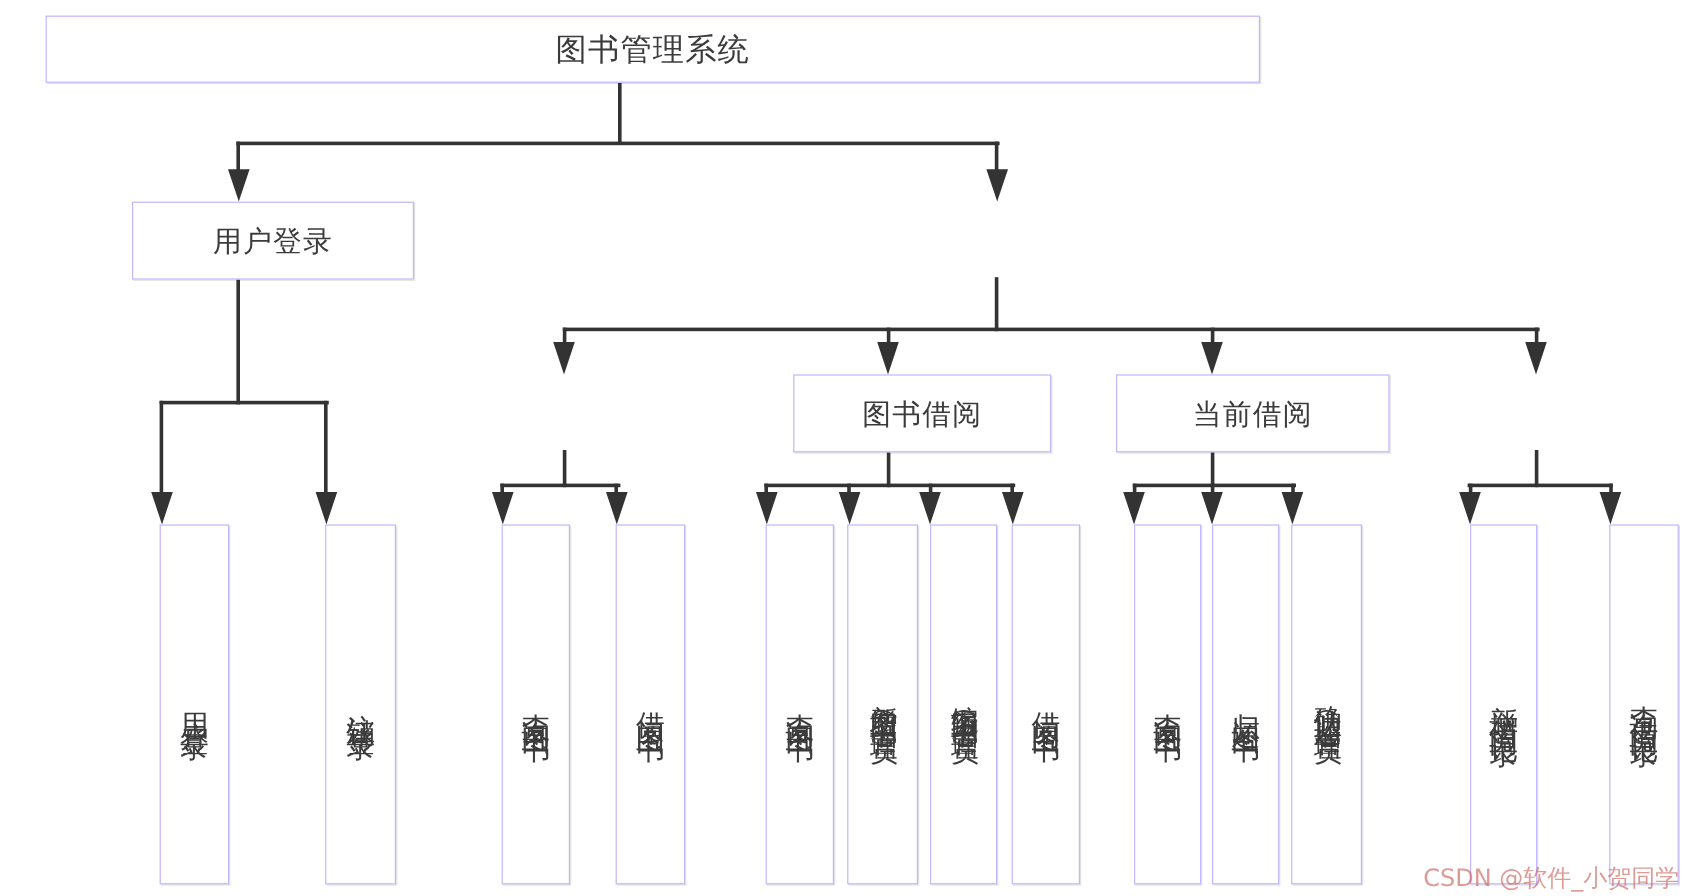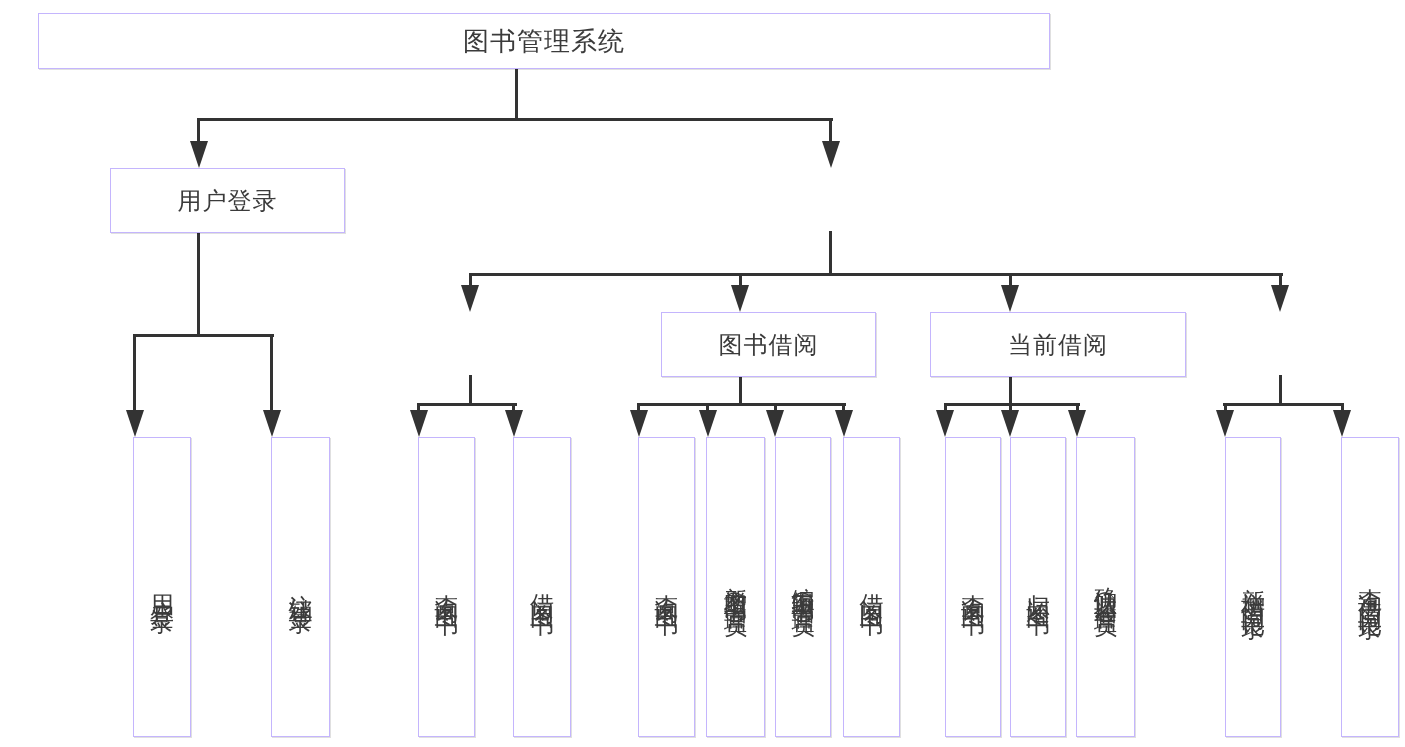--- a/index.html
+++ b/index.html
@@ -118,21 +118,21 @@
   <div class="node" style="left:82px;top:168px;width:235px;height:65px">
     <span class="hlabel">用户登录</span>
   </div>
 
 
 
   <div class="node" style="left:633px;top:312px;width:215px;height:65px">
     <span class="hlabel">图书借阅</span>
   </div>
 
-  <div class="node" style="left:902px;top:312px;width:256px;height:65px">
+  <div class="node" style="left:902px;top:312px;width:228px;height:65px">
     <span class="hlabel">当前借阅</span>
   </div>
 
 
   <div class="node" style="left:105px;top:437px;width:58px;height:300px">
     <span class="vtext">用户登录</span>
   </div>
   <div class="node" style="left:243px;top:437px;width:59px;height:300px">
     <span class="vtext">注销登录</span>
   </div>
@@ -167,14 +167,15 @@
     <span class="vtext long">确认归还（管理员）</span>
   </div>
 
   <div class="node" style="left:1197px;top:437px;width:56px;height:300px">
     <span class="vtext">新增借阅记录</span>
   </div>
   <div class="node" style="left:1313px;top:437px;width:58px;height:300px">
     <span class="vtext">查询借阅记录</span>
   </div>
 
+  <div class="watermark">CSDN @软件_小贺同学</div>
 
 </div>
 
 </body></html>

